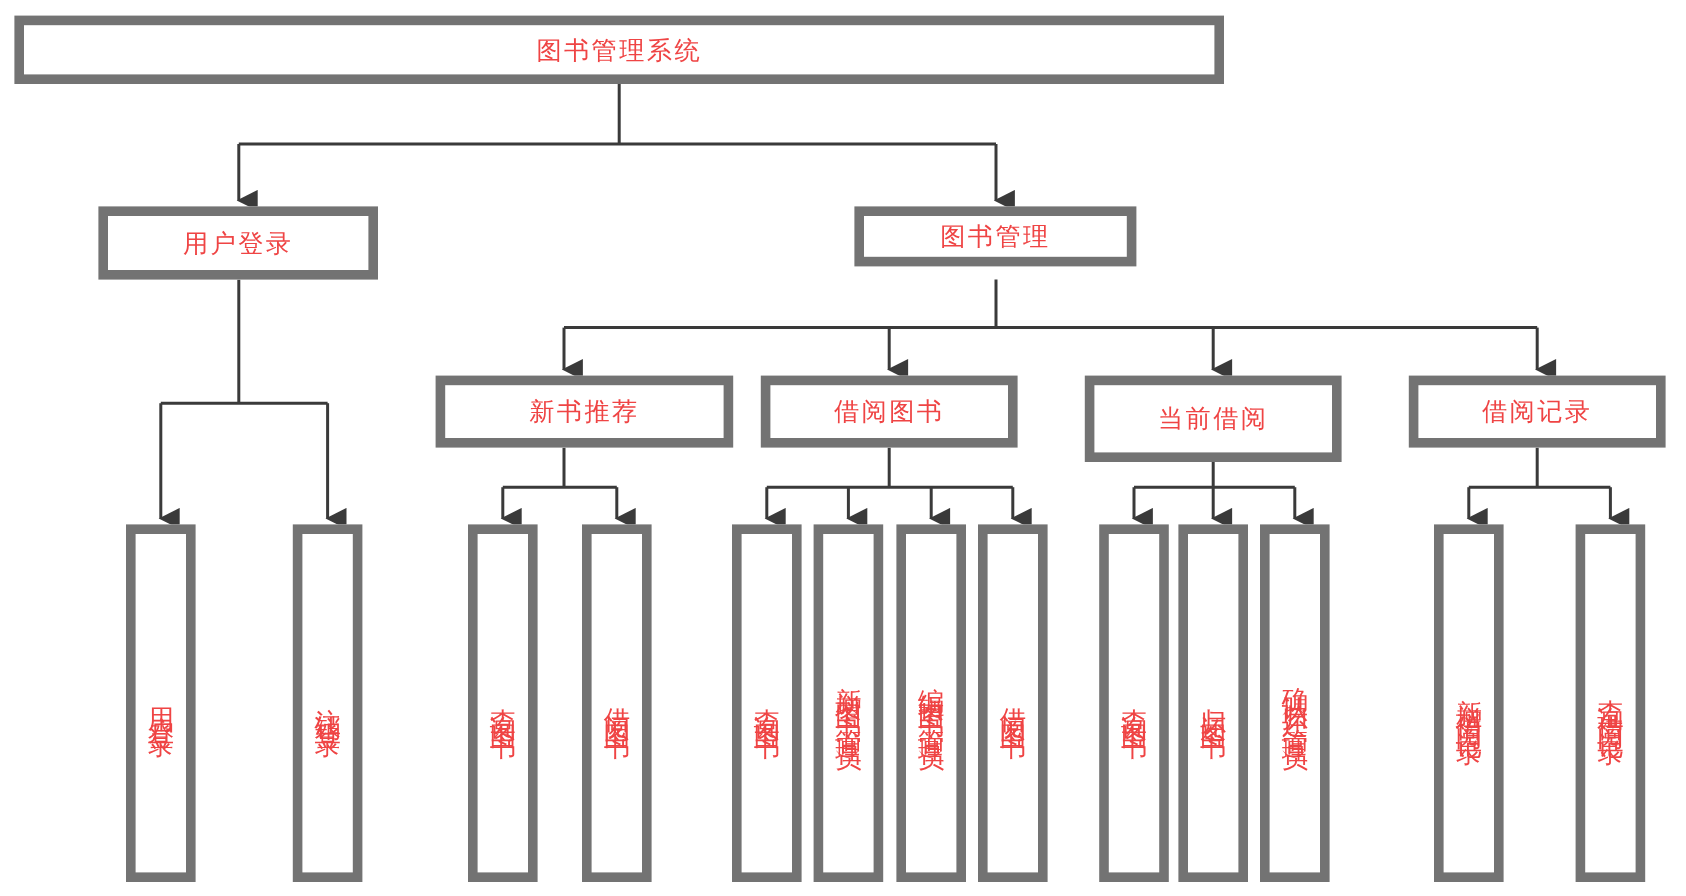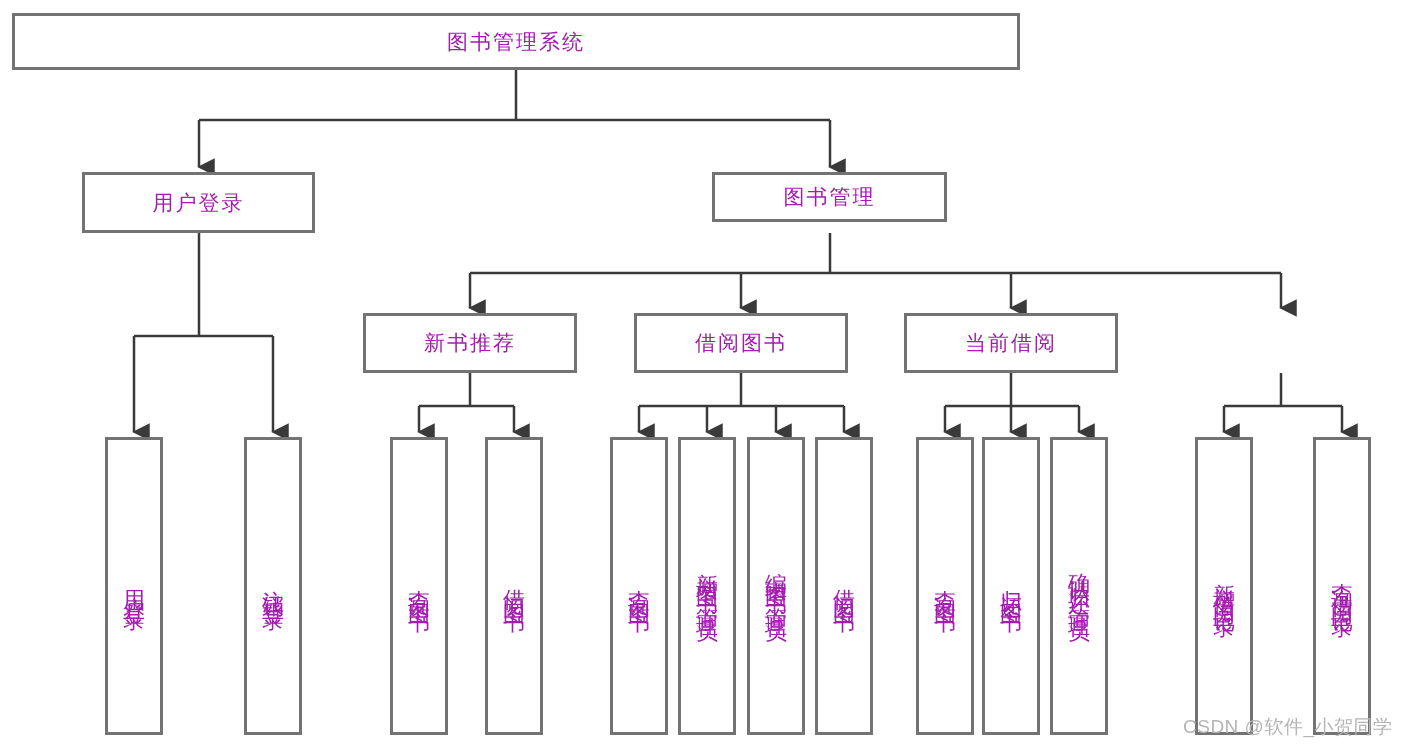--- a/index.html
+++ b/index.html
@@ -13,44 +13,44 @@
   }
   svg.connectors {
     position: absolute;
     left: 0; top: 0;
     width: 1405px; height: 747px;
     z-index: 1;
   }
   .box {
     position: absolute;
     box-sizing: border-box;
-    border: 3px solid #737373;
+    border: 8px solid #737373;
     background: #ffffff;
     display: flex;
     align-items: center;
     justify-content: center;
-    color: #a21caf;
+    color: #ef4444;
     z-index: 2;
   }
   .h-box { font-size: 21px; letter-spacing: 2px; }
   .v-box span {
     writing-mode: vertical-rl;
     text-orientation: mixed;
     font-size: 22px;
     letter-spacing: 7px;
     line-height: 1.1;
     white-space: nowrap;
   }
   
   .root-box      { left: 12px;   top: 13px;  width: 1008px; height: 57px; }
   .b-user-login  { left: 82px;   top: 172px; width: 233px;  height: 61px; }
   .b-book-mgmt   { left: 712px;  top: 172px; width: 235px;  height: 50px; }
-  .g-new-book    { left: 363px;  top: 313px; width: 214px;  height: 60px; }
+  .g-new-book    { left: 363px;  top: 313px; width: 248px;  height: 60px; }
   .g-book-borrow { left: 634px;  top: 313px; width: 214px;  height: 60px; }
-  .g-current     { left: 904px;  top: 313px; width: 214px;  height: 60px; }
+  .g-current     { left: 904px;  top: 313px; width: 214px;  height: 72px; }
   .g-records     { left: 1174px; top: 313px; width: 214px;  height: 60px; }
   .leaf { top: 437px; width: 58px; height: 298px; }
   .l-ul-1 { left: 105px; }  .l-ul-2 { left: 244px; }
   .l-nb-1 { left: 390px; }  .l-nb-2 { left: 485px; }
   .l-bb-1 { left: 610px; }  .l-bb-2 { left: 678px; }
   .l-bb-3 { left: 747px; }  .l-bb-4 { left: 815px; }
   .l-cu-1 { left: 916px; }  .l-cu-2 { left: 982px; }
   .l-cu-3 { left: 1050px; }
   .l-re-1 { left: 1195px; } .l-re-2 { left: 1313px; }
   .watermark {
@@ -120,20 +120,23 @@
 
   <div class="box h-box g-new-book">
     <span>新书推荐</span>
   </div>
   <div class="box h-box g-book-borrow">
     <span>借阅图书</span>
   </div>
   <div class="box h-box g-current">
     <span>当前借阅</span>
   </div>
+  <div class="box h-box g-records">
+    <span>借阅记录</span>
+  </div>
 
   <div class="box v-box leaf l-ul-1">
     <span>用户登录</span>
   </div>
   <div class="box v-box leaf l-ul-2">
     <span>注销登录</span>
   </div>
 
   <div class="box v-box leaf l-nb-1">
     <span>查询图书</span>
@@ -165,15 +168,14 @@
     <span>确认归还（管理员）</span>
   </div>
 
   <div class="box v-box leaf l-re-1">
     <span>新增借阅记录</span>
   </div>
   <div class="box v-box leaf l-re-2">
     <span>查询借阅记录</span>
   </div>
 
-  <div class="watermark">CSDN @软件_小贺同学</div>
 
 </div>
 
 </body></html>

